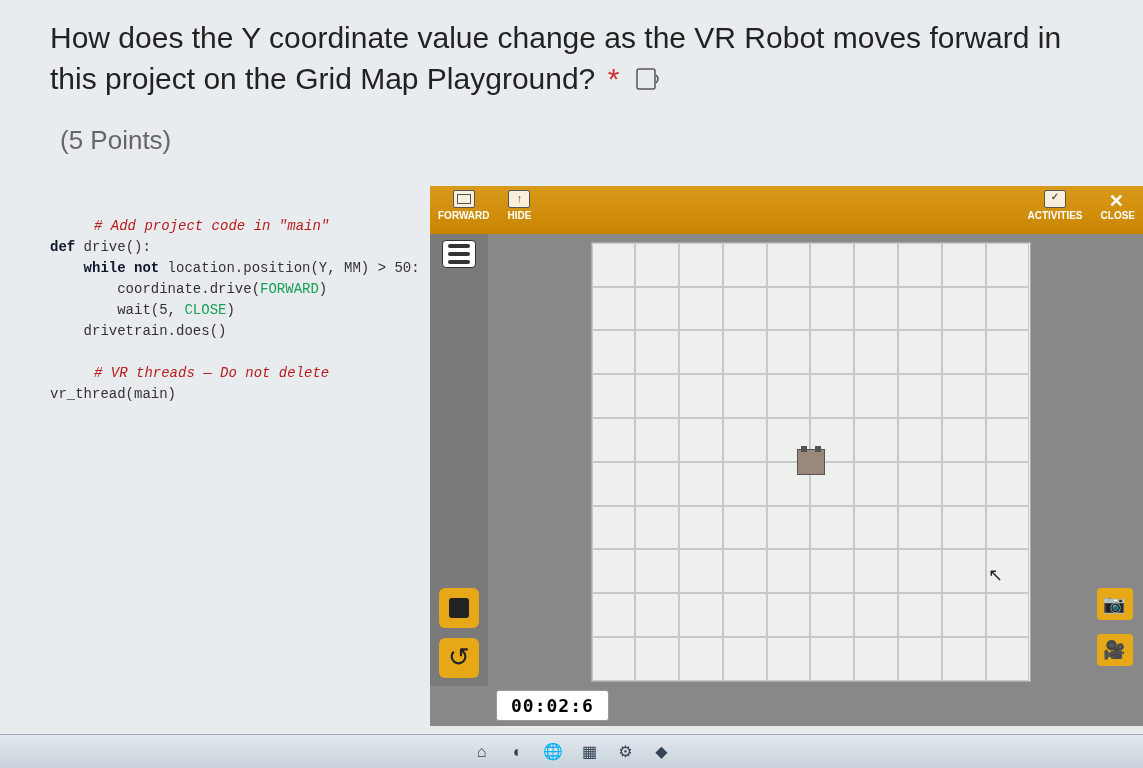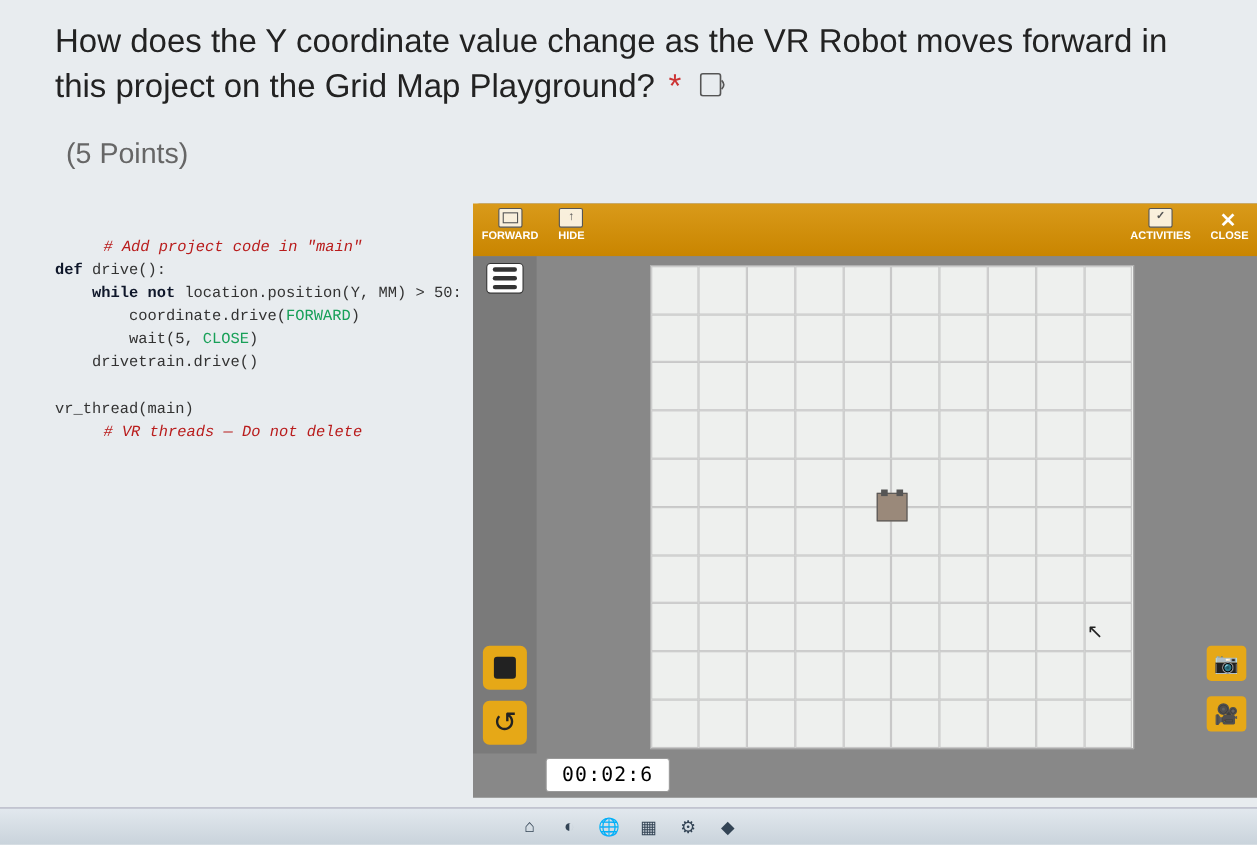--- a/index.html
+++ b/index.html
@@ -181,21 +181,21 @@
   }
   .timer-strip{
     height:40px; background:#888;
     display:flex; align-items:center;
     padding-left:58px;
   }
   .timer-box{
     background:#fff; border:1px solid #999; border-radius:3px;
     padding:4px 14px;
     font-family: Consolas, monospace;
-    font-size:18px; font-weight:400;
+    font-size:18px; font-weight:700;
     letter-spacing:1px;
     margin-left:8px;
   }
   .taskbar{
     position:absolute; bottom:0; left:0; right:0;
     height:34px;
     background:linear-gradient(#e2e8ee,#c9d3db);
     border-top:1px solid #aab;
     display:flex; align-items:center; justify-content:center;
     gap:14px;
@@ -225,24 +225,24 @@
 </div>
 
 <div class="content-row">
 
   <div class="code-area">
     <div class="code-line"><span class="c-comment"># Add project code in "main"</span></div>
     <div class="code-line"><span class="c-keyword">def</span><span> drive():</span></div>
     <div class="code-line"><span class="c-keyword">    while not</span><span> location.position(Y, MM) &gt; 50:</span></div>
     <div class="code-line"><span>        coordinate.drive(</span><span class="c-enum">FORWARD</span><span>)</span></div>
     <div class="code-line"><span>        wait(5, </span><span class="c-enum">CLOSE</span><span>)</span></div>
-    <div class="code-line"><span>    drivetrain.drive()</span></div>
+    <div class="code-line"><span>    drivetrain.does()</span></div>
     <div class="code-line">&nbsp;</div>
+    <div class="code-line"><span class="c-comment"># VR threads — Do not delete</span></div>
     <div class="code-line"><span>vr_thread(main)</span></div>
-    <div class="code-line"><span class="c-comment"># VR threads — Do not delete</span></div>
   </div>
 
   <div class="playground">
     <div class="orange-bar">
       <div class="bar-item">
         <div class="bar-icon expand"></div>
         <span>FORWARD</span>
       </div>
       <div class="bar-item">
         <div class="bar-icon hide"></div>

